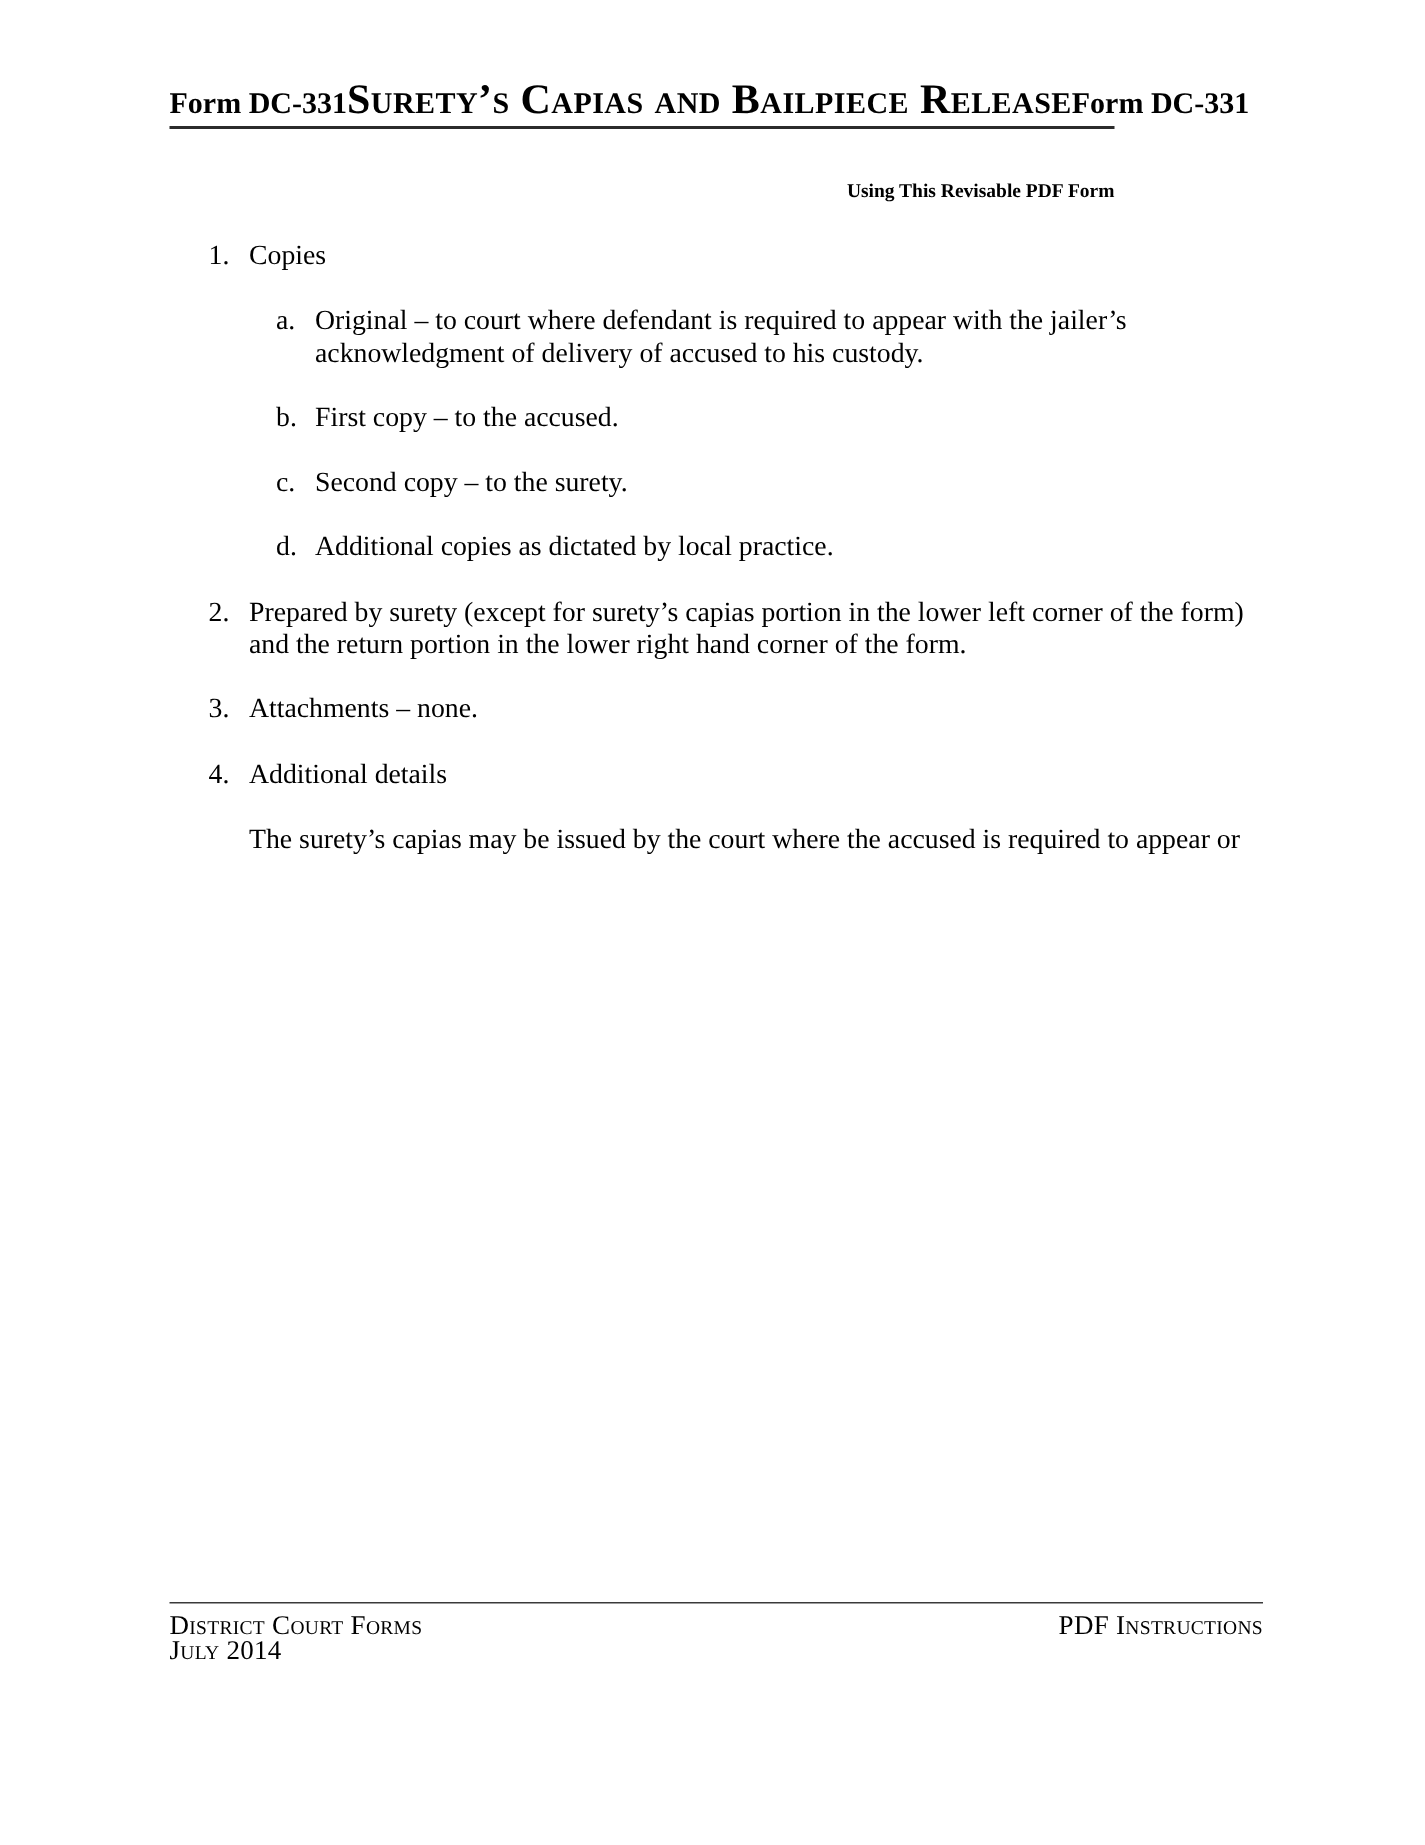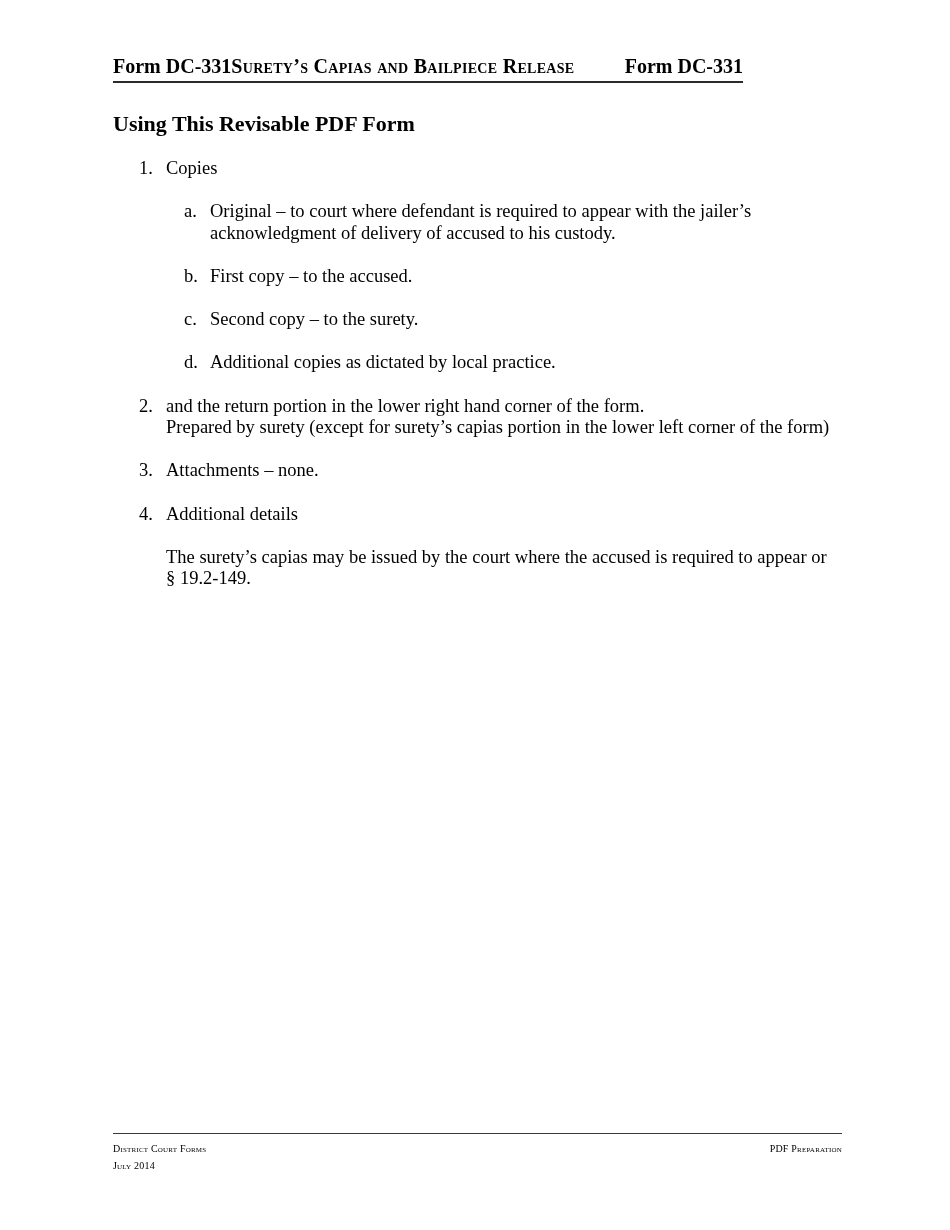--- a/index.html
+++ b/index.html
@@ -27,31 +27,31 @@
     line-height: 23px;
   }
   .hdr-label {
     font-size: 20px;
     font-weight: bold;
     white-space: nowrap;
   }
   .hdr-center {
     flex: 1;
     text-align: left;
-    font-size: 20px;
+    font-size: 28px;
     font-weight: bold;
     font-variant: small-caps;
     letter-spacing: 0.3px;
     white-space: nowrap;
   }
   
   .doc-title {
     margin: 30px 108px 0 113px;
-    text-align: left;
-    font-size: 22px;
+    text-align: right;
+    font-size: 13px;
     font-weight: bold;
     line-height: 22px;
   }
   
   .content {
     margin: 23px 108px 0 113px;
     font-size: 18.5px;
     line-height: 21.6px;
   }
   .para { margin: 0 0 21.6px 0; }
@@ -71,26 +71,26 @@
     width: 26px;                      
     flex-shrink: 0;
   }
   .indent-para {
     padding-left: 53px;               
   }
   .line { white-space: nowrap; }
   
   .doc-footer {
     position: absolute;
-    top: 1133px;
+    top: 1068px;
     left: 113px;
     width: 729px;
     border-top: 1.5px solid #3a3a3a;
     padding-top: 6px;
-    font-size: 10px;
+    font-size: 18px;
     line-height: 17px;
     font-variant: small-caps;
     letter-spacing: 0.2px;
   }
   .footer-row {
     display: flex;
     justify-content: space-between;
   }
   .footer-right-line2 {
     text-align: left;
@@ -135,43 +135,42 @@
     </div>
 
     <div class="para subitem">
       <span class="marker">d.</span>
       <span class="line">Additional copies as dictated by local practice.</span>
     </div>
 
     <div class="para item">
       <span class="marker">2.</span>
       <span>
+        <div class="line">Prepared by surety (except for surety’s capias portion in the lower left corner of the form)</div>
         <div class="line">and the return portion in the lower right hand corner of the form.</div>
-        <div class="line">Prepared by surety (except for surety’s capias portion in the lower left corner of the form)</div>
       </span>
     </div>
 
     <div class="para item">
       <span class="marker">3.</span>
       <span class="line">Attachments – none.</span>
     </div>
 
     <div class="para item">
       <span class="marker">4.</span>
       <span class="line">Additional details</span>
     </div>
 
     <div class="para indent-para">
       <div class="line">The surety’s capias may be issued by the court where the accused is required to appear or</div>
-      <div class="line">§ 19.2-149.</div>
     </div>
 
   </div>
 
   <div class="doc-footer">
     <div class="footer-row">
       <span>District Court Forms</span>
-      <span>PDF Preparation</span>
+      <span>PDF Instructions</span>
     </div>
     <div class="footer-right-line2">July 2014</div>
   </div>
 
 </div>
 
 </body></html>

